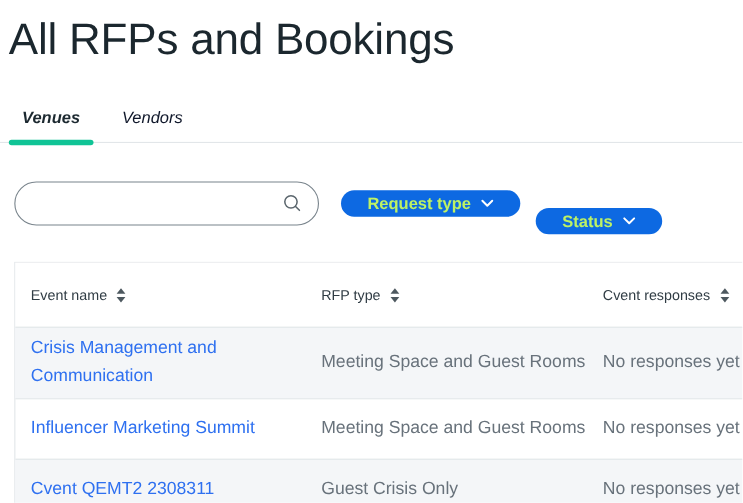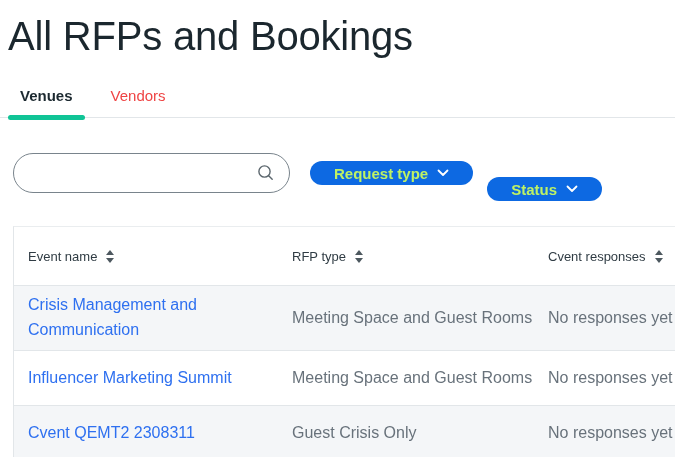--- a/index.html
+++ b/index.html
@@ -13,29 +13,30 @@
   .page-title {
     margin: 14px 0 0 8px;
     font-size: 40px;
     font-weight: 400;
     letter-spacing: -0.2px;
     color: #1b272e;
   }
   
   .tabs {
     display: flex;
-    margin-top: 28px;
+    margin-top: 40px;
     padding-left: 8px;
     border-bottom: 1px solid #e2e6e9;
+    font-style: italic;
   }
   .tab {
     position: relative;
     padding: 0 12px 13px 12px;
     font-size: 15px;
-    color: #ef4444;
+    color: #0f172a;
     cursor: pointer;
     white-space: nowrap;
   }
   .tab + .tab { margin-left: 14px; }
   .tab.active { color: #1c2930; font-weight: 600; }
   .tab.active::after {
     content: "";
     position: absolute;
     left: 0; right: 0; bottom: -3px;
     height: 5px;

